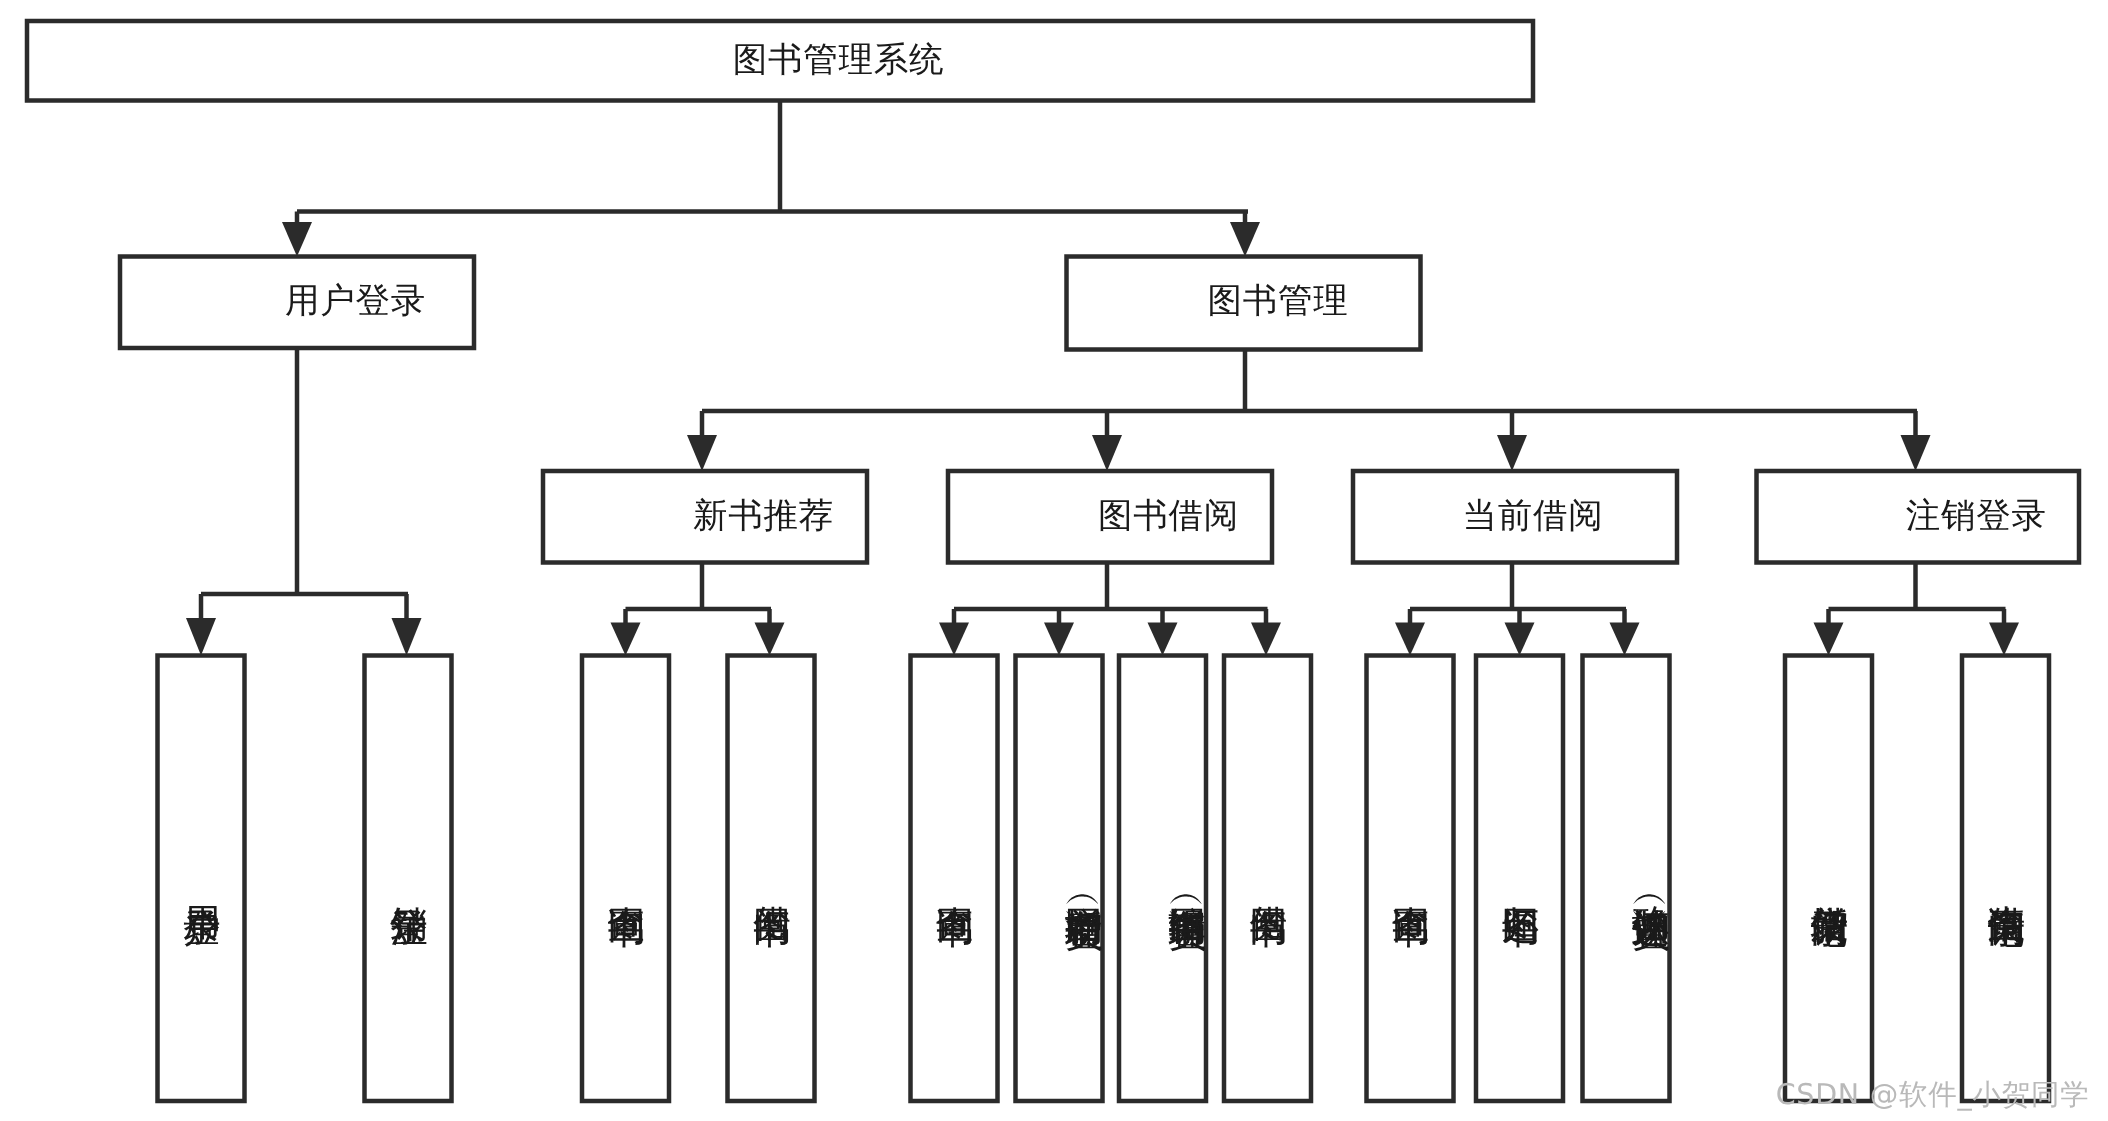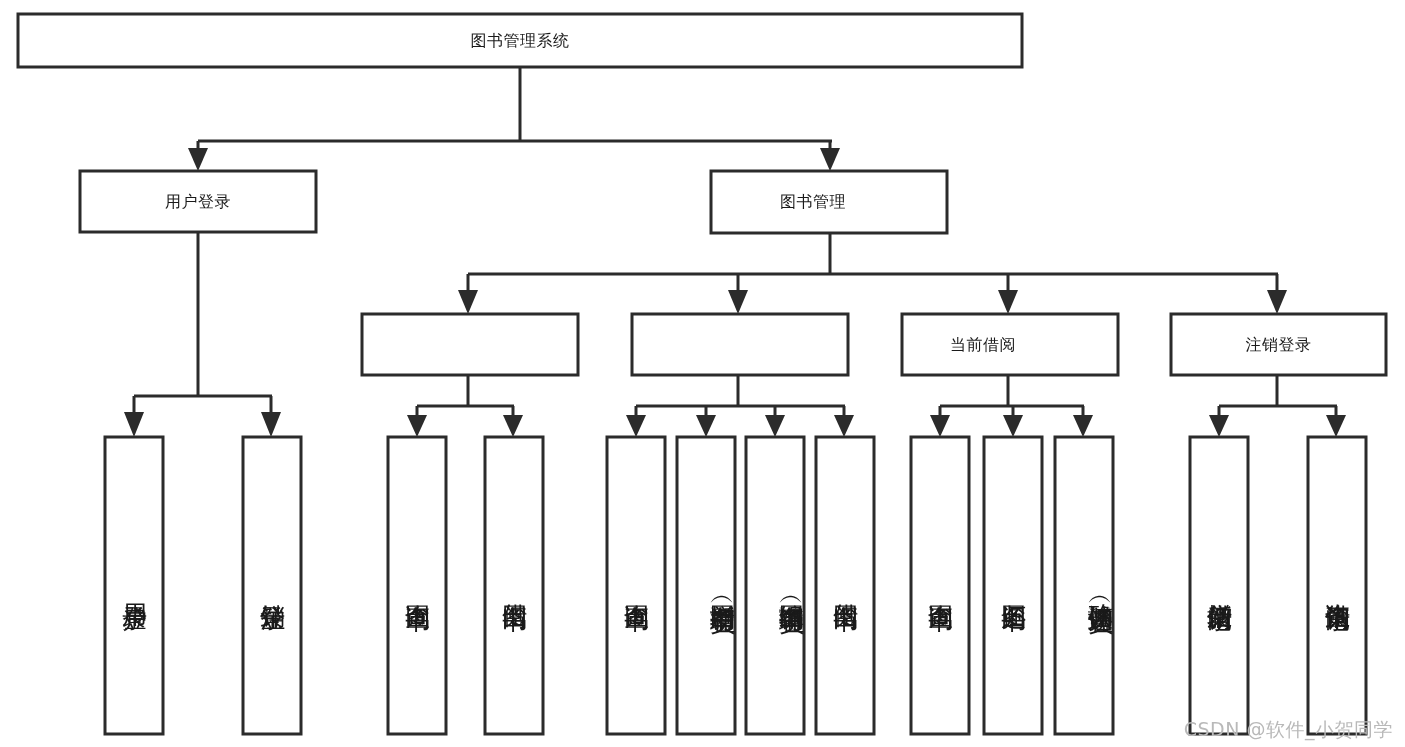--- a/index.html
+++ b/index.html
@@ -41,25 +41,26 @@
   .arrow-head {
     fill: #2b2b2b;
     stroke: none;
   }
   .node-label-h {
     position: absolute;
     display: flex;
     align-items: center;
     justify-content: center;
     color: #1a1a1a;
-    font-size: 16px;
+    font-size: 23px;
     line-height: 1.1;
     letter-spacing: 0.5px;
     white-space: nowrap;
     pointer-events: none;
+    padding-left: 39px;
   }
   .node-label-v {
     position: absolute;
     display: flex;
     align-items: flex-start;
     justify-content: center;
     writing-mode: vertical-rl;
     text-orientation: upright;
     color: #1a1a1a;
     font-size: 25px;
@@ -186,20 +187,22 @@
     <rect class="node-box" x="1055" y="437" width="58" height="297"></rect>
     <rect class="node-box" x="1190" y="437" width="58" height="297"></rect>
     <rect class="node-box" x="1308" y="437" width="58" height="297"></rect>
   </svg>
 
   <div class="node-label-h" style="left:18px; top:14px; width:1004px; height:53px;">图书管理系统</div>
 
   <div class="node-label-h" style="left:80px; top:171px; width:236px; height:61px;">用户登录</div>
   <div class="node-label-h" style="left:711px; top:171px; width:204px; height:62px;">图书管理</div>
 
+  <div class="node-label-h" style="left:362px; top:314px; width:216px; height:61px;">新书推荐</div>
+  <div class="node-label-h" style="left:632px; top:314px; width:216px; height:61px;">图书借阅</div>
   <div class="node-label-h" style="left:875px; top:314px; width:216px; height:61px;">当前借阅</div>
   <div class="node-label-h" style="left:1171px; top:314px; width:215px; height:61px;">注销登录</div>
 
   <div class="node-label-v centered" style="left:105px; top:437px; width:58px; height:297px;">用户登录</div>
   <div class="node-label-v centered" style="left:243px; top:437px; width:58px; height:297px;">注销登录</div>
   <div class="node-label-v centered" style="left:388px; top:437px; width:58px; height:297px;">查询图书</div>
   <div class="node-label-v centered" style="left:485px; top:437px; width:58px; height:297px;">借阅图书</div>
   <div class="node-label-v centered" style="left:607px; top:437px; width:58px; height:297px;">查询图书</div>
   <div class="node-label-v" style="left:677px; top:443px; width:58px; height:291px;">新增图书（管理员）</div>
   <div class="node-label-v" style="left:746px; top:443px; width:58px; height:291px;">编辑图书（管理员）</div>

